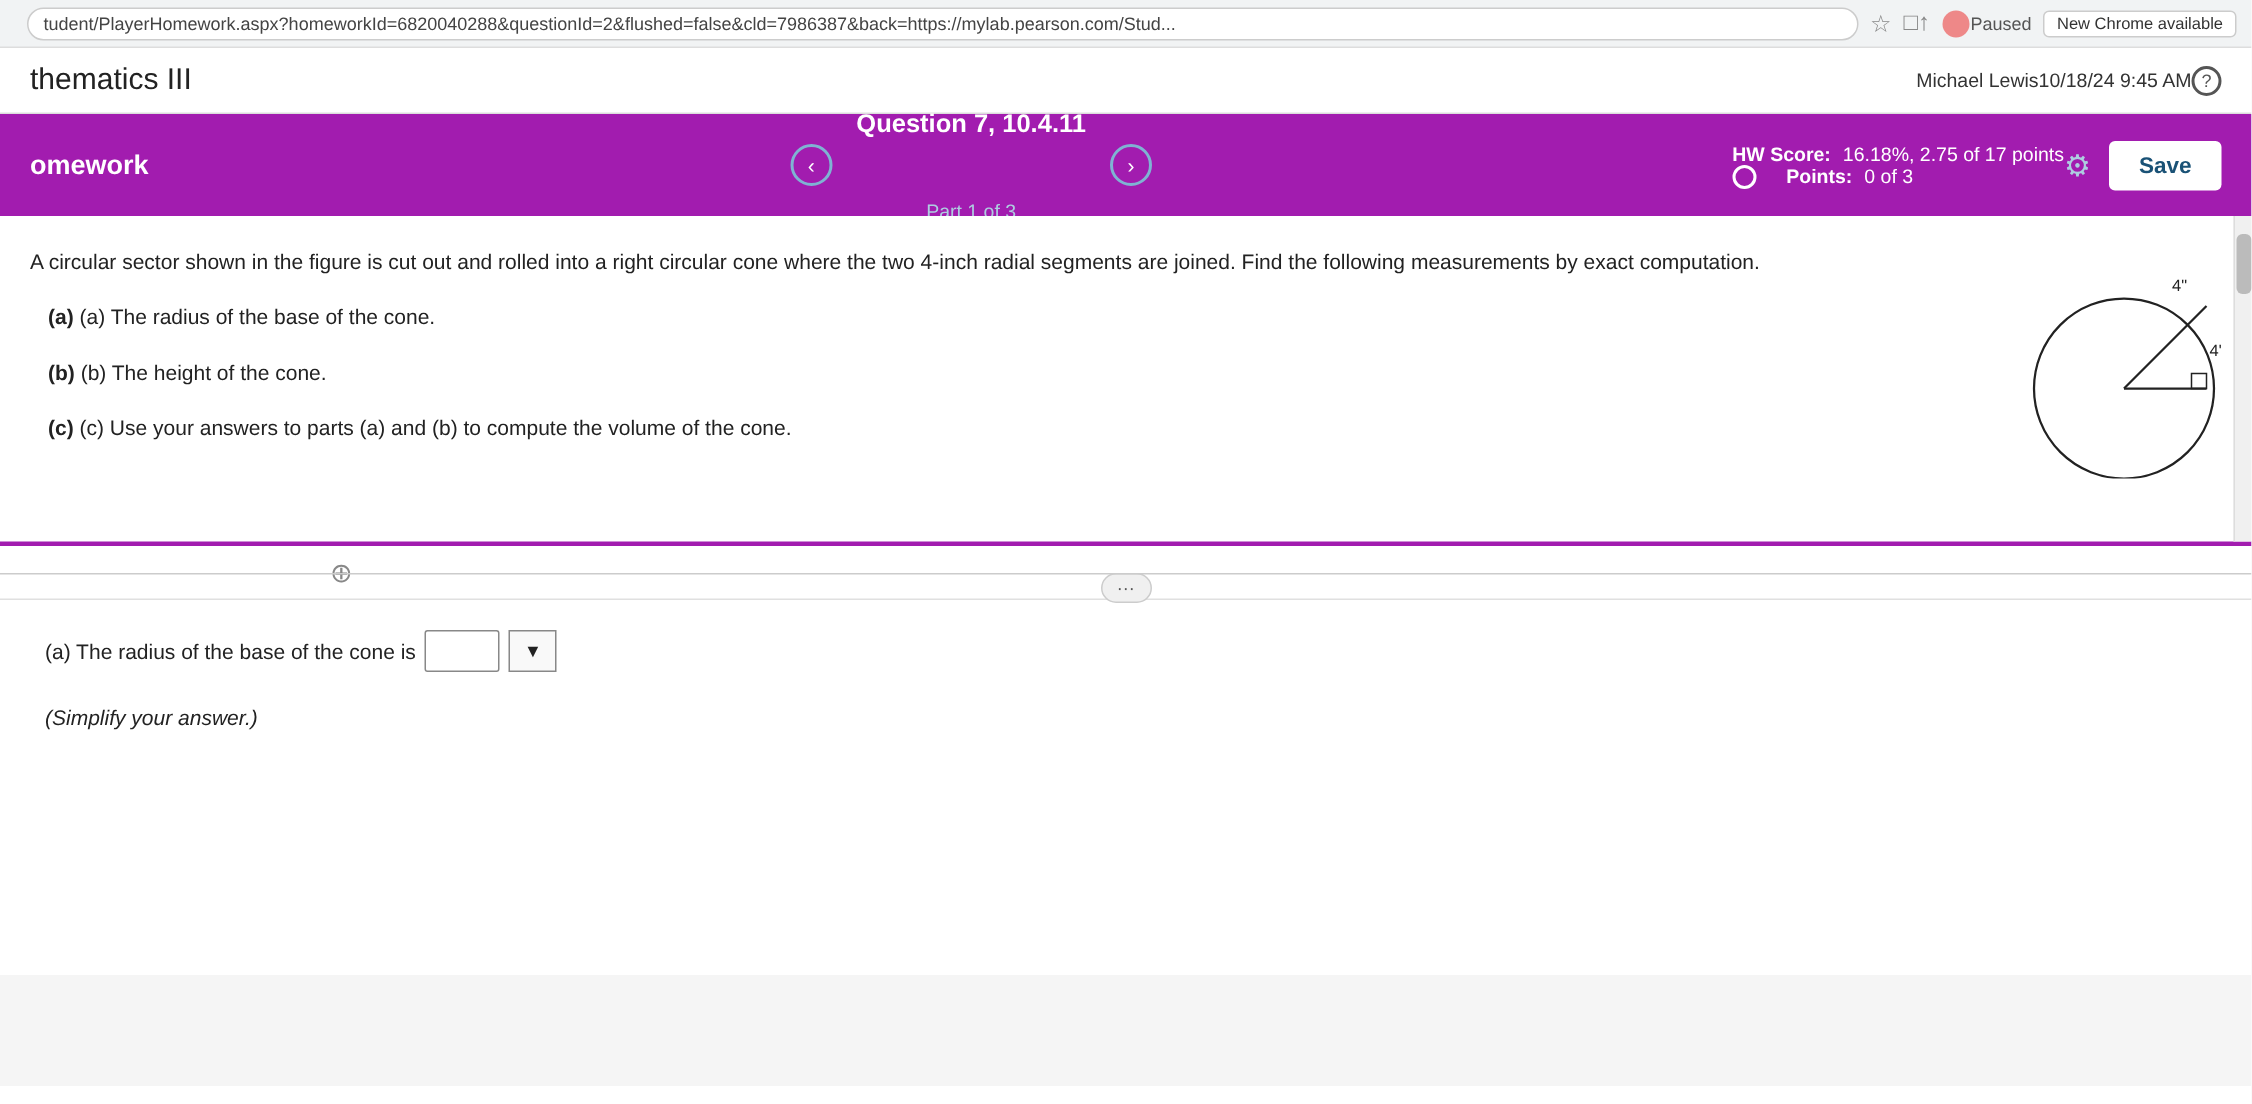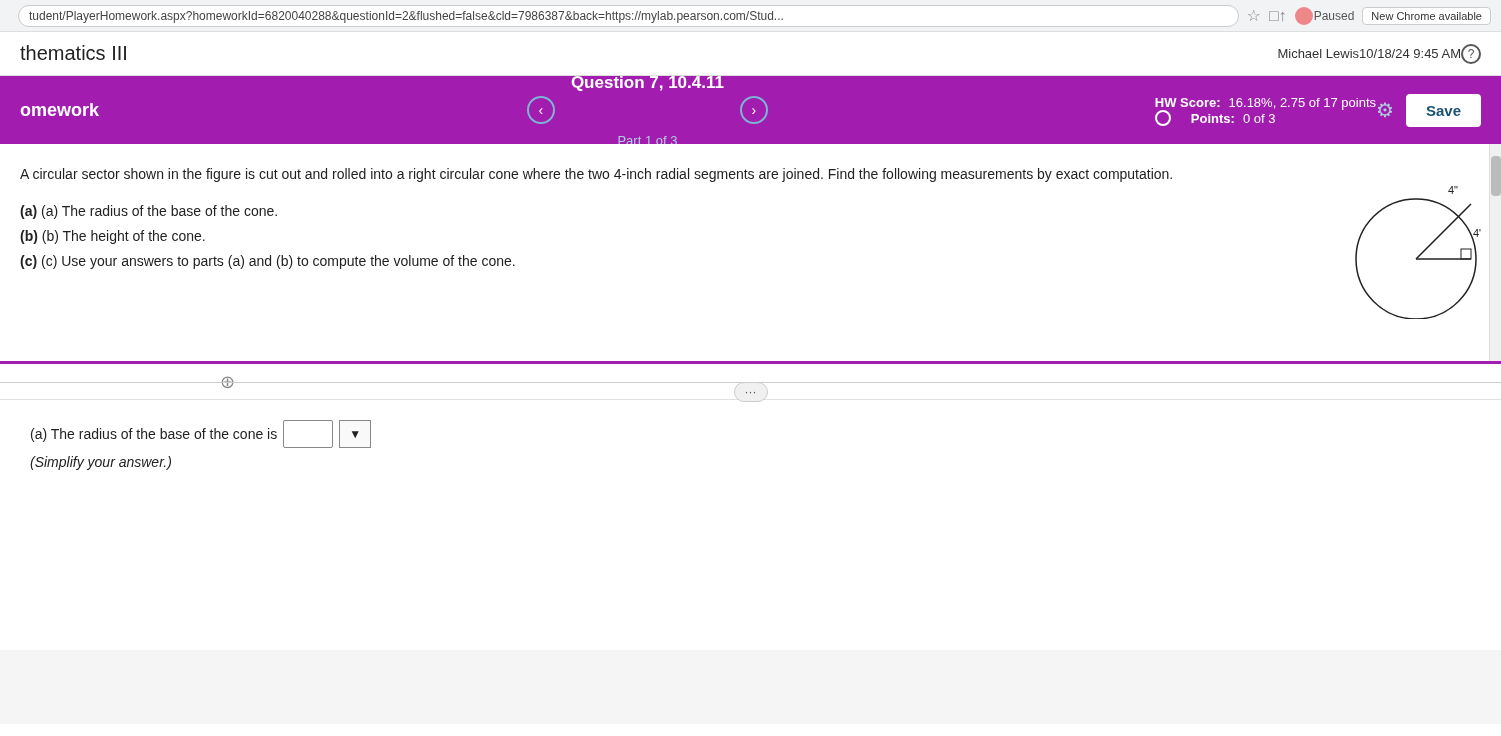--- a/index.html
+++ b/index.html
@@ -130,21 +130,21 @@
     .nav-score {
       display: flex;
       flex-direction: column;
       align-items: flex-start;
       min-width: 220px;
       font-size: 13px;
       color: #fff;
     }
     .nav-score-row {
       display: flex;
-      align-items: flex-end;
+      align-items: flex-start;
       gap: 8px;
     }
     .circle-icon {
       width: 16px;
       height: 16px;
       border: 2px solid #fff;
       border-radius: 50%;
       display: inline-block;
     }
     .nav-right {
@@ -190,21 +190,21 @@
       line-height: 1.5;
       max-width: 1260px;
     }
     .question-parts {
       margin-top: 14px;
       font-size: 14px;
       color: #222;
       line-height: 1.8;
     }
     .question-parts p {
-      margin: 0;
+      margin: 12px;
     }
 
     
     .figure-area {
       position: absolute;
       top: 15px;
       right: 20px;
       width: 130px;
       height: 160px;
     }
@@ -238,21 +238,21 @@
       background: #fff;
       padding: 20px 30px;
       min-height: 250px;
     }
     .answer-row {
       display: flex;
       align-items: center;
       gap: 6px;
       font-size: 14px;
       color: #222;
-      margin-bottom: 6px;
+      margin-bottom: 22px;
     }
     .answer-input {
       width: 50px;
       height: 28px;
       border: 1px solid #888;
       border-radius: 2px;
       font-size: 14px;
       padding: 2px 4px;
     }
     .answer-dropdown {

